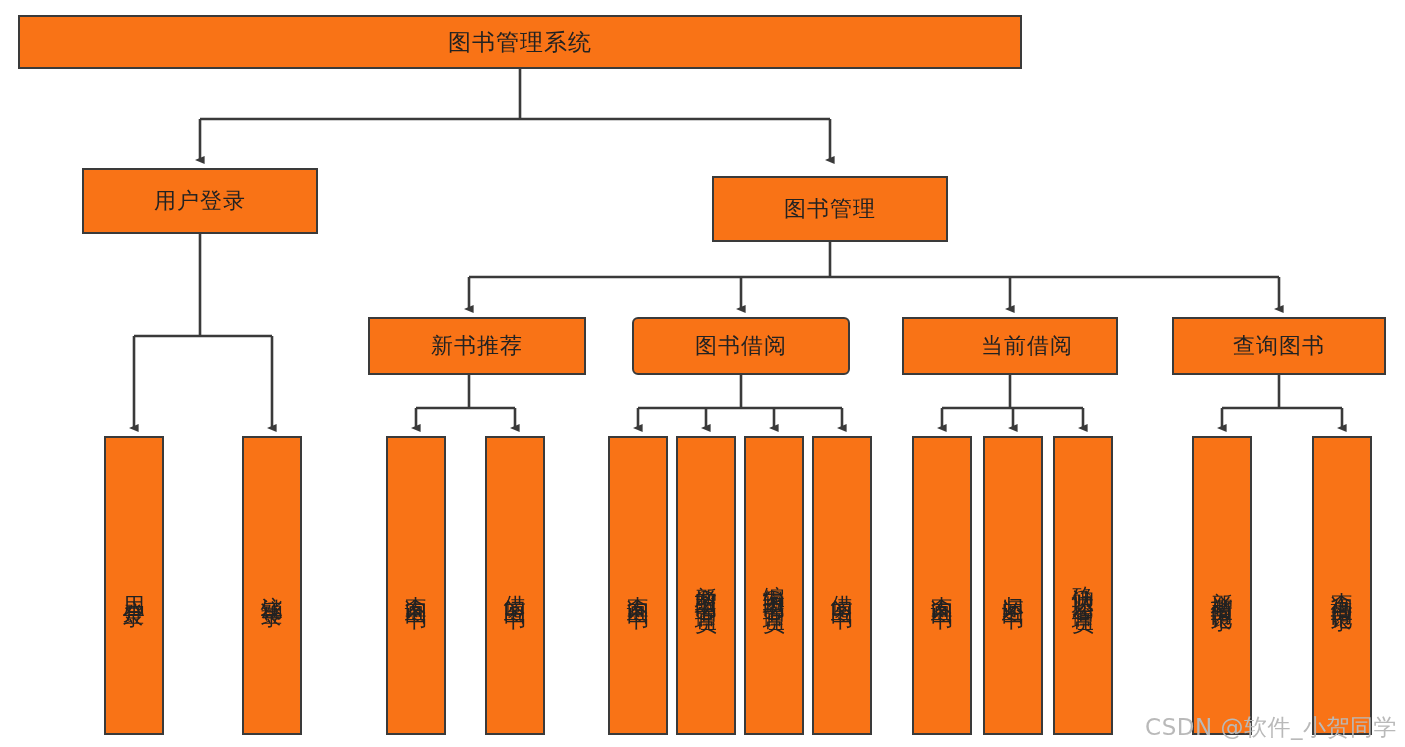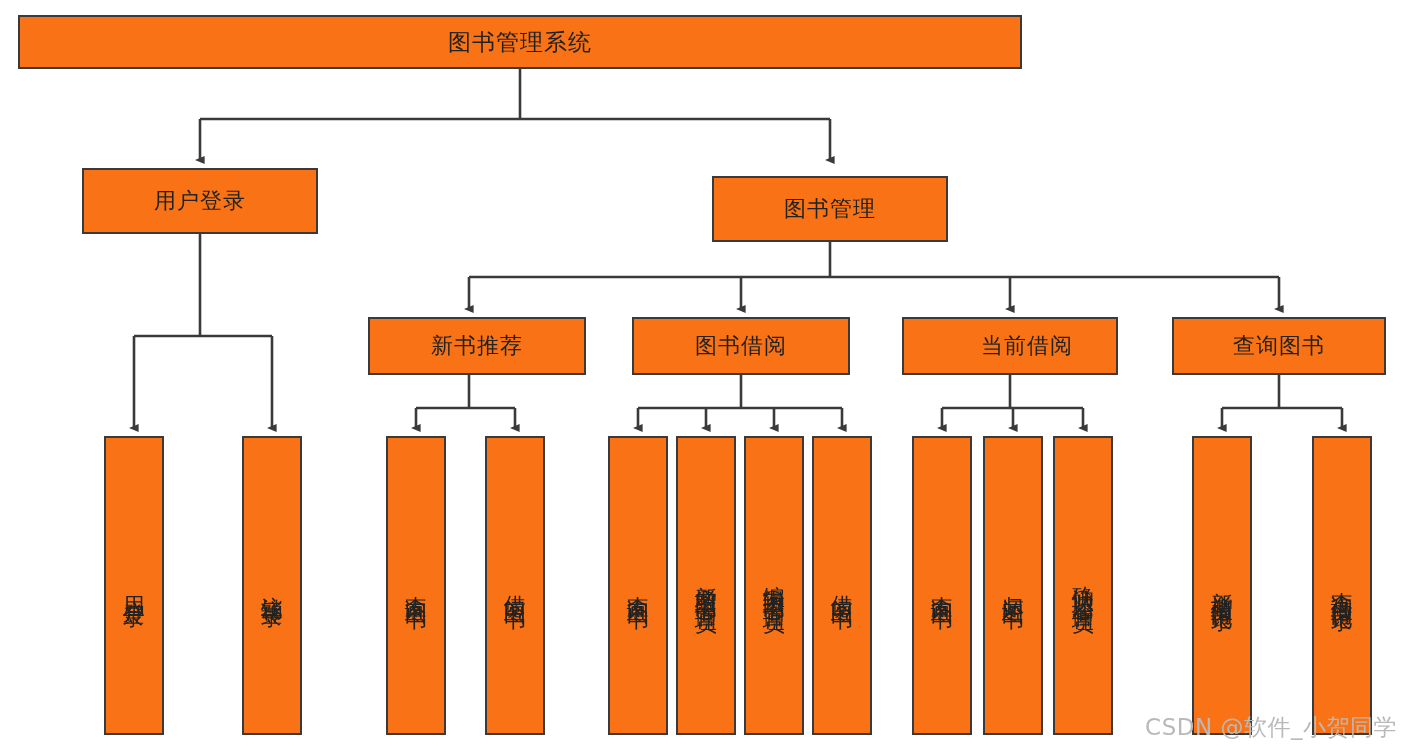--- a/index.html
+++ b/index.html
@@ -138,21 +138,21 @@
   <div class="node level2" style="left:82px; top:168px; width:236px; height:66px;">
     <span class="hlabel">用户登录</span>
   </div>
   <div class="node level2" style="left:712px; top:176px; width:236px; height:66px;">
     <span class="hlabel">图书管理</span>
   </div>
 
   <div class="node level3" style="left:360px; top:317px; width:218px; height:58px;margin-left:8px;">
     <span class="hlabel">新书推荐</span>
   </div>
-  <div class="node level3" style="left:632px; top:317px; width:218px; height:58px;">
+  <div class="node level3" style="left:632px; top:317px; width:218px; height:58px;border-radius:6px;">
     <span class="hlabel">图书借阅</span>
   </div>
   <div class="node level3" style="left:902px; top:317px; width:216px; height:58px;padding-left:34px;">
     <span class="hlabel">当前借阅</span>
   </div>
   <div class="node level3" style="left:1172px; top:317px; width:214px; height:58px;">
     <span class="hlabel">查询图书</span>
   </div>
 
   <div class="node leaf" style="left:104px; top:436px; width:60px; height:299px;">

